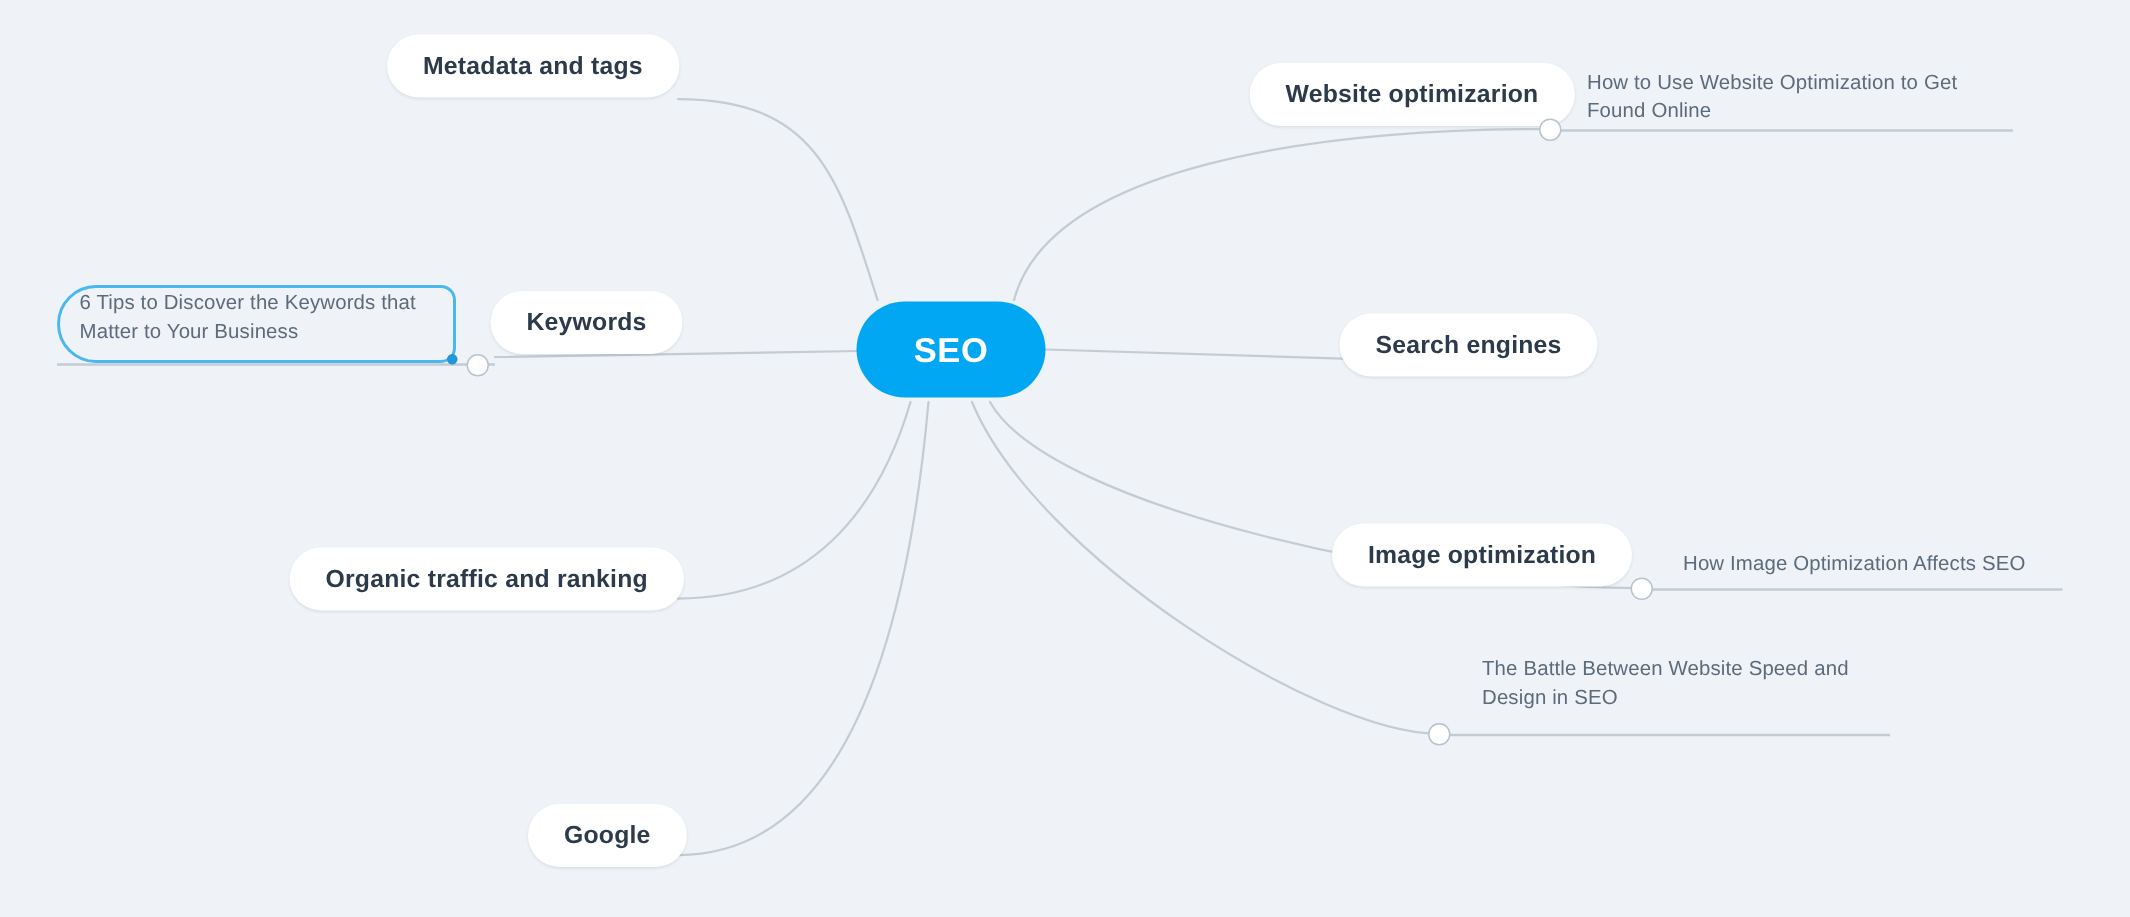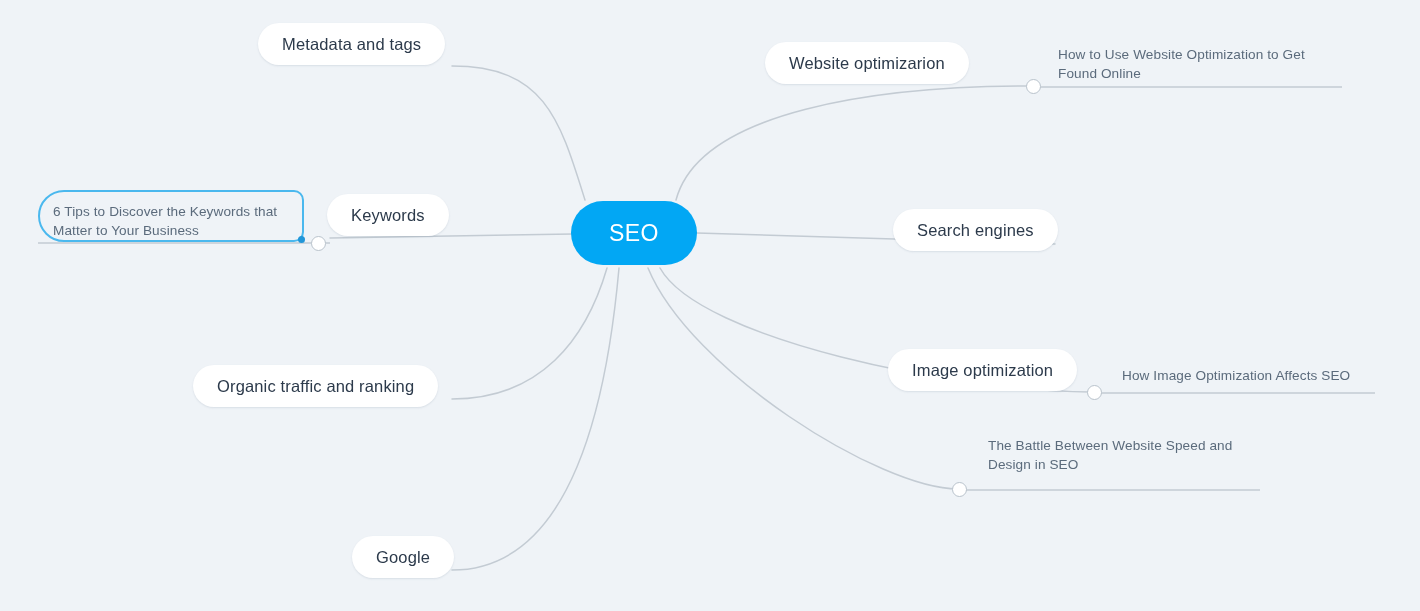--- a/index.html
+++ b/index.html
@@ -40,41 +40,41 @@
     background: #02a7f4;
     display: flex;
     align-items: center;
     justify-content: center;
     z-index: 6;
   }
   .center-node .center-label {
     color: #ffffff;
     font-size: 23px;
     letter-spacing: 0.4px;
-    font-weight: 400;
+    font-weight: 700;
   }
 
   
   .pill {
     position: absolute;
     background: #ffffff;
     border-radius: 24px;
     height: 42px;
     display: flex;
     align-items: center;
     justify-content: center;
     padding: 0 24px;
     box-sizing: border-box;
     box-shadow: 0 1px 2px rgba(100,120,140,0.16);
     z-index: 5;
     white-space: nowrap;
   }
   .pill .pill-label {
     font-size: 16.5px;
-    font-weight: normal;
+    font-weight: bold;
     color: #2c3a4b;
     letter-spacing: 0.15px;
   }
 
   
   .subnote {
     position: absolute;
     color: #5b6b7c;
     font-size: 13.6px;
     line-height: 19px;
@@ -158,35 +158,35 @@
   <div class="pill" style="left:258px; top:23px;">
     <span class="pill-label">Metadata and tags</span>
   </div>
 
   <div class="pill" style="left:327px; top:194px;justify-content:center;">
     <span class="pill-label">Keywords</span>
   </div>
 
   <div class="sel-box"></div>
   <div class="sel-dot"></div>
-  <div class="subnote" style="left:53px; top:202px; width:250px;">
+  <div class="subnote" style="left:53px; top:192px; width:250px;">
     <div>6 Tips to Discover the Keywords that</div>
     <div>Matter to Your Business</div>
   </div>
   <div class="marker" style="left:311px; top:236px;"></div>
 
   <div class="pill" style="left:193px; top:365px;">
     <span class="pill-label">Organic traffic and ranking</span>
   </div>
 
   <div class="pill" style="left:352px; top:536px;">
     <span class="pill-label">Google</span>
   </div>
 
-  <div class="pill" style="left:765px; top:42px;">
+  <div class="pill" style="left:833px; top:42px;">
     <span class="pill-label">Website optimizarion</span>
   </div>
   <div class="subnote" style="left:1058px; top:45px; width:290px;">
     <div>How to Use Website Optimization to Get</div>
     <div>Found Online</div>
   </div>
   <div class="marker" style="left:1026px; top:79px;"></div>
 
   <div class="pill" style="left:893px; top:209px;">
     <span class="pill-label">Search engines</span>

